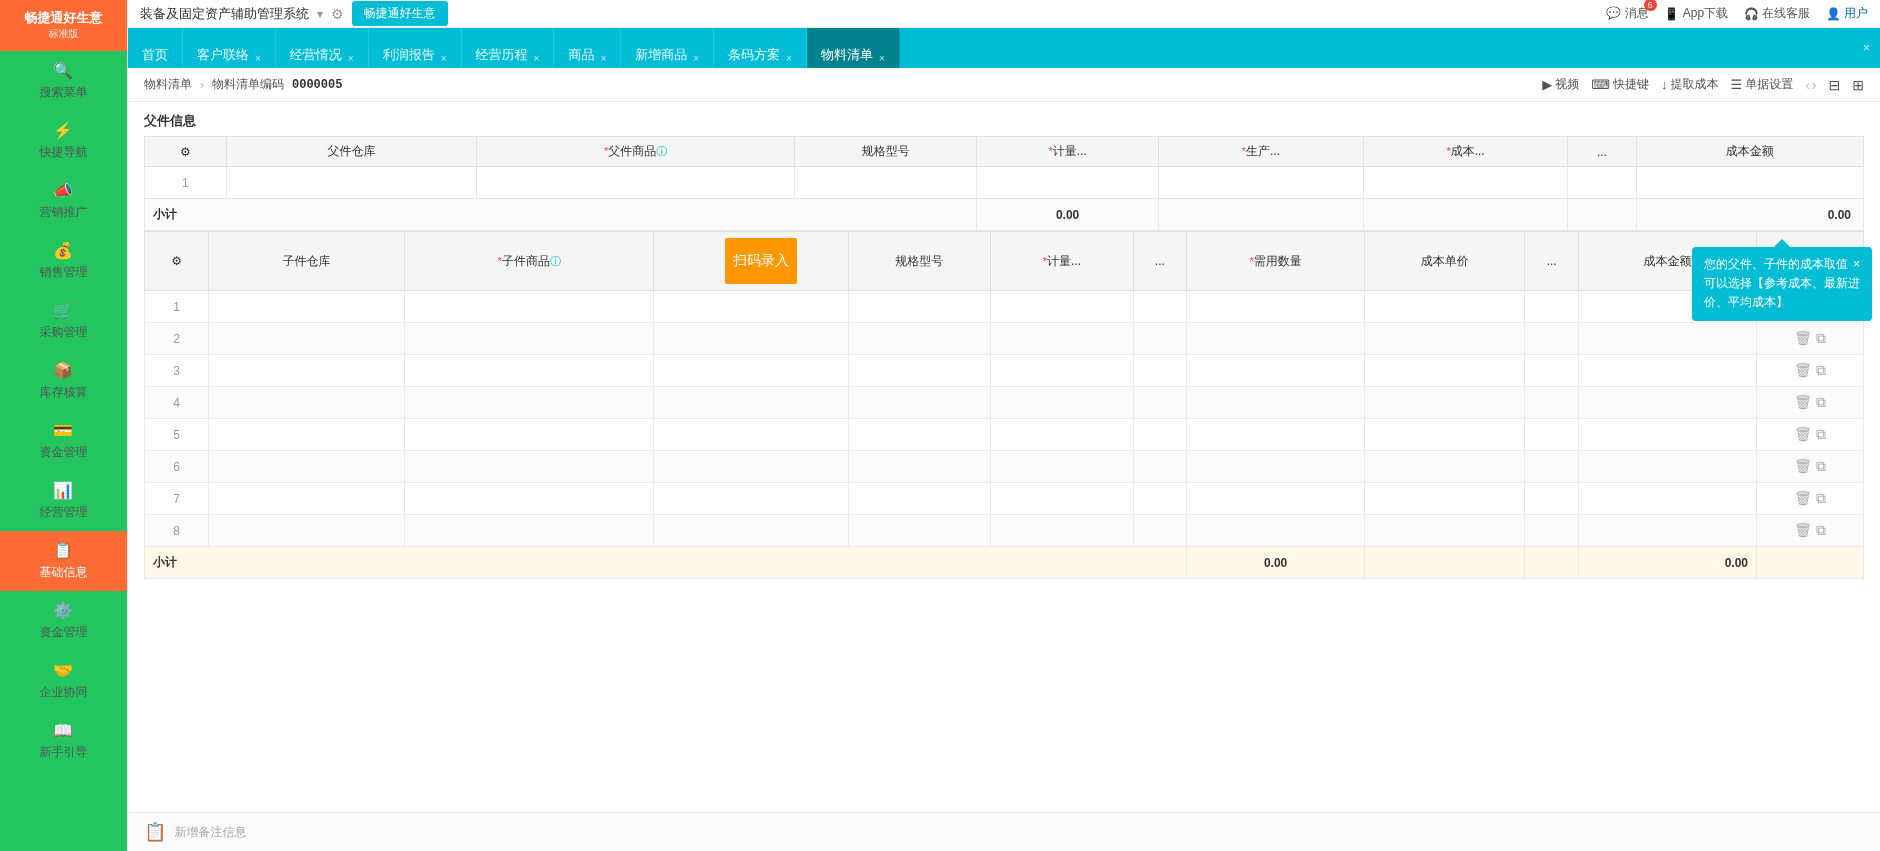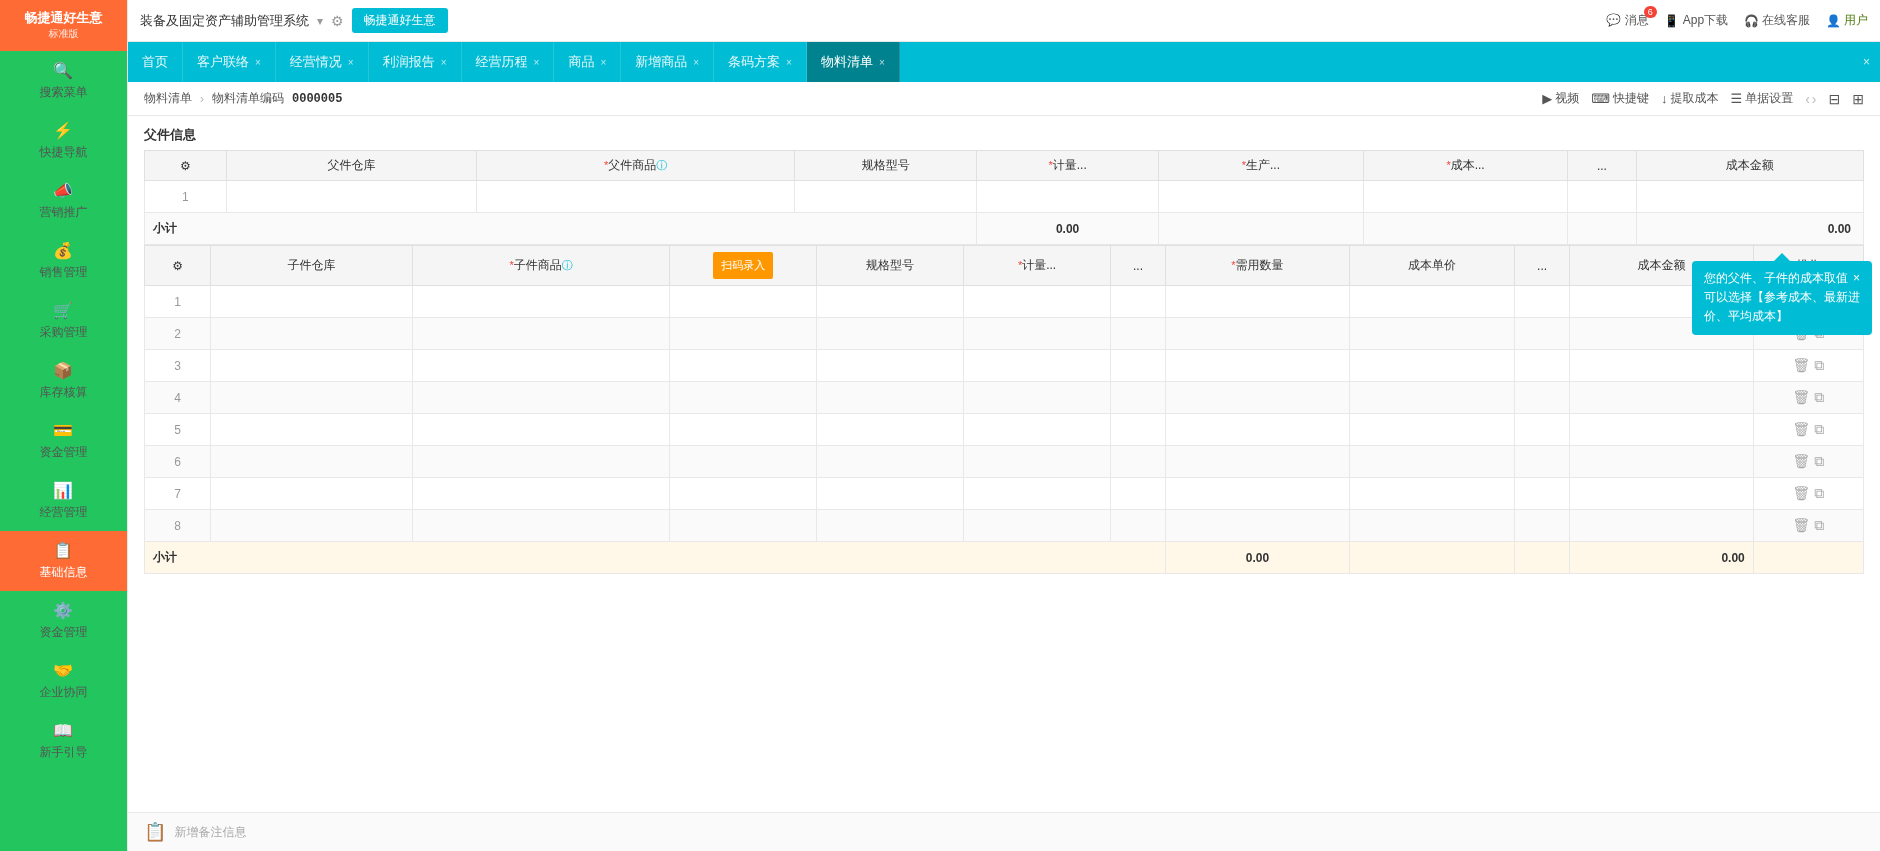--- a/index.html
+++ b/index.html
@@ -56,21 +56,21 @@
     .main-area {
       flex: 1;
       display: flex;
       flex-direction: column;
       overflow: hidden;
     }
 
     
     .top-header {
       background: #fff;
-      height: 42px;
+      height: 28px;
       display: flex;
       align-items: center;
       justify-content: space-between;
       padding: 0 12px;
       border-bottom: 1px solid #e8e8e8;
       flex-shrink: 0;
     }
     .top-header-left {
       display: flex;
       align-items: center;
@@ -107,36 +107,36 @@
       position: absolute;
       top: -6px;
       right: -8px;
       background: #f44336;
       color: #fff;
       border-radius: 10px;
       font-size: 9px;
       padding: 1px 4px;
     }
     .top-header-right .link { cursor: pointer; color: #555; display: flex; align-items: center; gap: 3px; }
-    .user-name { color: #4d7c0f; cursor: pointer; }
+    .user-name { color: #0369a1; cursor: pointer; }
 
     
     .nav-tabs {
       background: #00bcd4;
       display: flex;
       align-items: center;
       height: 40px;
       flex-shrink: 0;
       overflow: hidden;
     }
     .nav-tab {
-      padding: 12px 14px;
+      padding: 4px 14px;
       height: 100%;
       display: flex;
-      align-items: center;
+      align-items: flex-end;
       color: rgba(255,255,255,0.9);
       cursor: pointer;
       font-size: 13px;
       gap: 4px;
       white-space: nowrap;
       border-right: 1px solid rgba(255,255,255,0.15);
     }
     .nav-tab.active { background: #00838f; color: #fff; }
     .nav-tab .close-x { font-size: 10px; color: rgba(255,255,255,0.7); margin-left: 2px; }
     .nav-tab-close-all {
@@ -232,24 +232,25 @@
     .data-table .subtotal td {
       background: #fff8e8;
       font-weight: bold;
     }
     .data-table .subtotal td:last-child { text-align: right; padding-right: 12px; }
     .required-mark { color: #f44336; font-size: 11px; }
     .scan-btn {
       background: #ff9800;
       color: #fff;
       border: none;
-      padding: 6px 8px;
+      padding: 14px 8px;
       border-radius: 2px;
-      font-size: 11px;
+      font-size: 14px;
       cursor: pointer;
+      margin-left: 20px;
     }
     .action-icons { display: flex; gap: 4px; justify-content: center; }
     .action-icon { color: #aaa; cursor: pointer; font-size: 14px; }
 
     
     .tooltip-box {
       position: absolute;
       top: 145px;
       right: 8px;
       background: #00bcd4;

